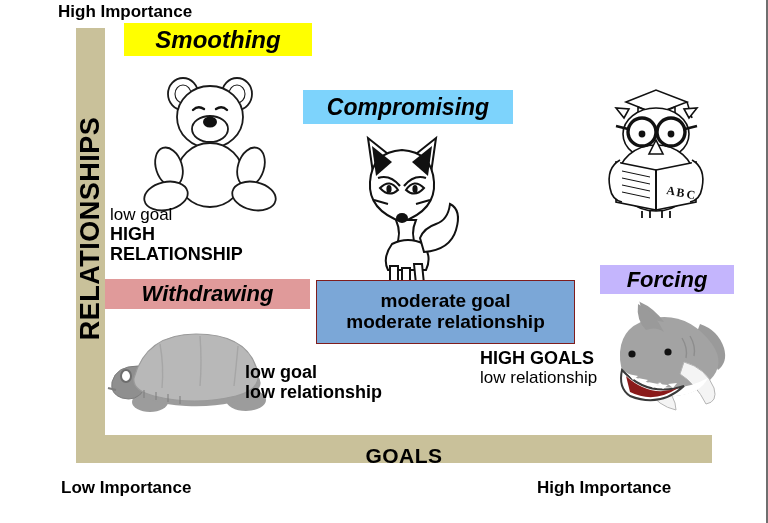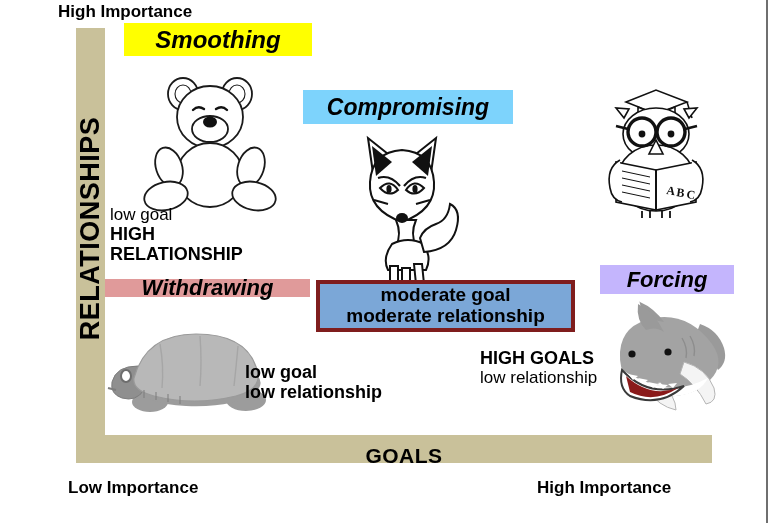--- a/index.html
+++ b/index.html
@@ -72,21 +72,21 @@
 
   
   .corner-label {
     position: absolute;
     font-size: 17px;
     font-weight: bold;
     color: #000000;
     white-space: nowrap;
   }
   #label-top-left   { left: 58px;  top: 2px; }
-  #label-bottom-left{ left: 68px;  top: 478px; }
+  #label-bottom-left{ left: 61px;  top: 478px; }
   #label-bottom-right{ left: 537px; top: 478px; }
 
   
   .style-banner {
     position: absolute;
     display: flex;
     align-items: center;
     justify-content: center;
     font-style: italic;
     font-weight: bold;
@@ -107,38 +107,38 @@
     font-size: 25px;
   }
   #banner-compromising {
     left: 303px; top: 90px;
     width: 210px; height: 34px;
     background: #7dd3fc;
     font-size: 23px;
   }
   #banner-withdrawing {
     left: 105px; top: 279px;
-    width: 205px; height: 18px;
+    width: 205px; height: 30px;
     background: #e09a9a;
     font-size: 22px;
   }
   #banner-forcing {
     left: 600px; top: 265px;
     width: 134px; height: 29px;
     background: #c4b5fd;
     font-size: 22px;
   }
 
   
   #box-compromise-desc {
     position: absolute;
     left: 316px; top: 280px;
-    width: 259px; height: 52px;
+    width: 259px; height: 64px;
     background: #7ba7d7;
-    border: 4px solid #7f1d1d;
+    border: 1px solid #7f1d1d;
     box-sizing: border-box;
     display: flex;
     flex-direction: column;
     align-items: center;
     justify-content: center;
     line-height: 1.08;
   }
   #box-compromise-desc .l {
     font-size: 19px;
     font-weight: bold;

